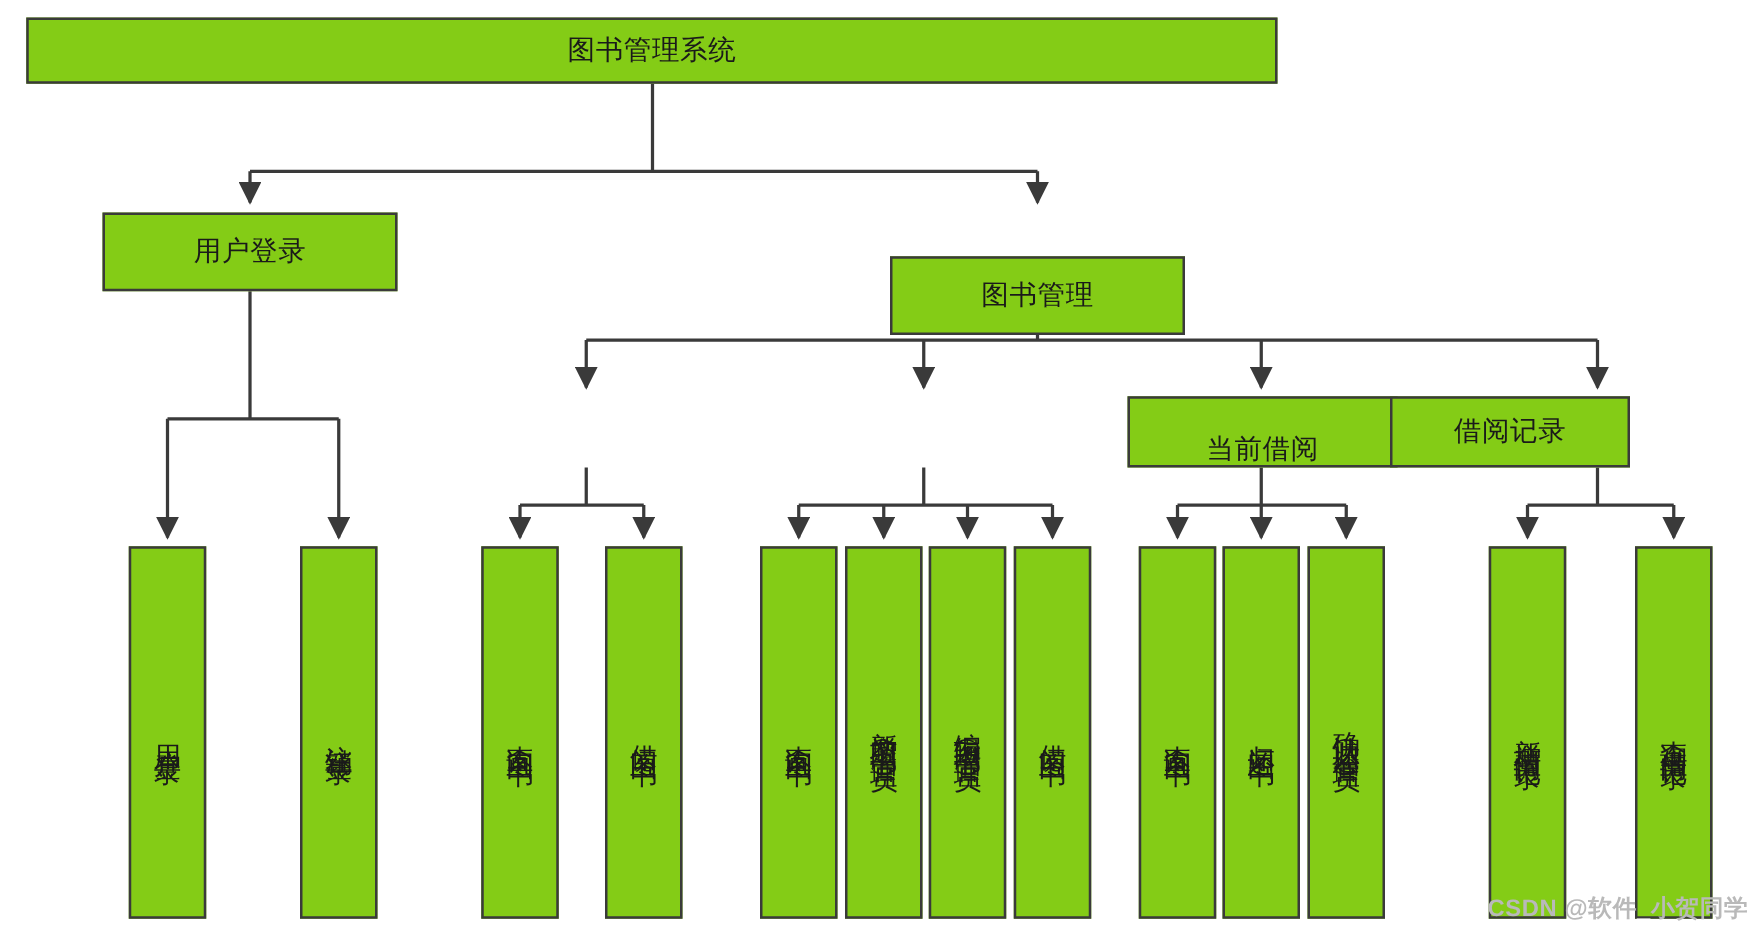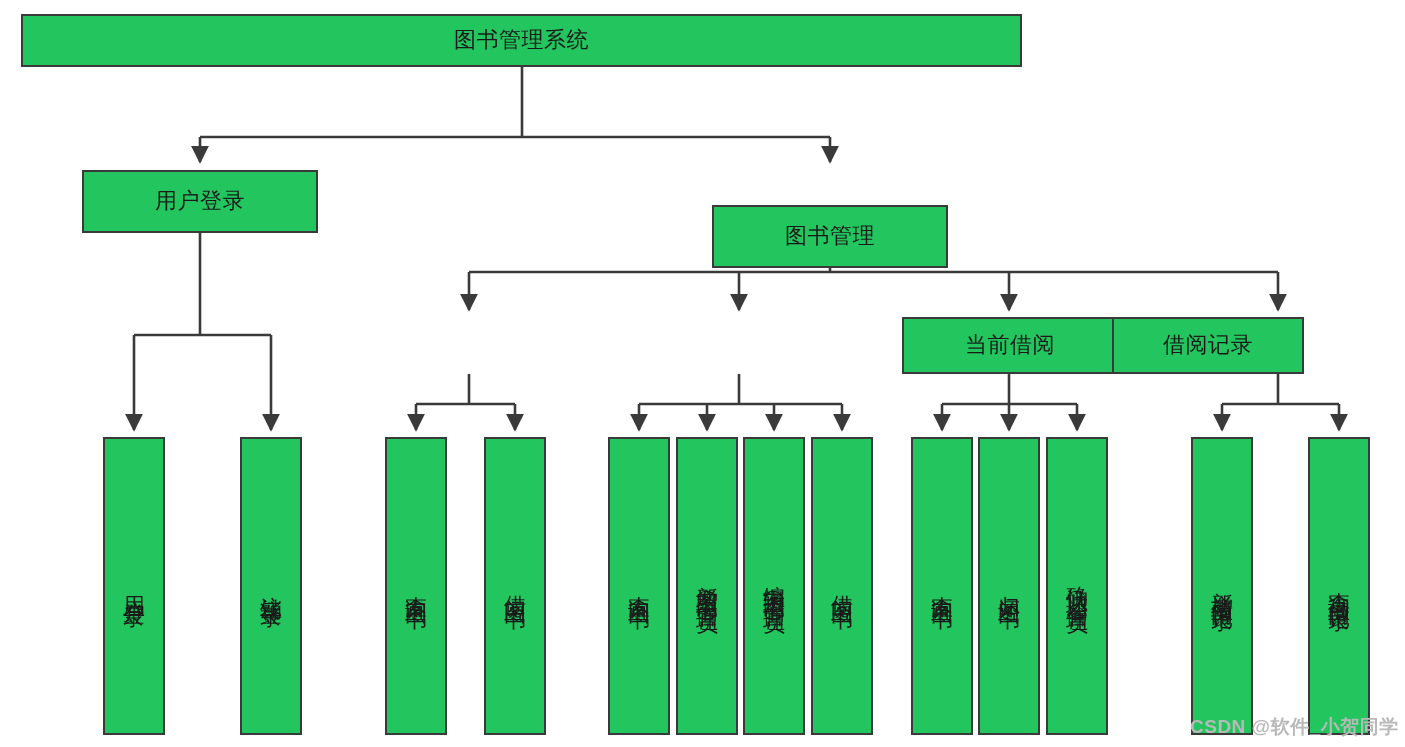--- a/index.html
+++ b/index.html
@@ -22,21 +22,21 @@
   svg.flow {
     position: absolute;
     left: 0;
     top: 0;
     width: 1405px;
     height: 747px;
   }
   .node-box {
     position: absolute;
     box-sizing: border-box;
-    background: #22c55e;
+    background: #84cc16;
     border: 2px solid #3a3a3a;
     display: flex;
     align-items: center;
     justify-content: center;
     overflow: hidden;
   }
   .node-label-h {
     font-size: 22px;
     color: #1a1a1a;
     line-height: 1.2;
@@ -119,21 +119,21 @@
     <span class="node-label-h">图书管理系统</span>
   </div>
 
   <div class="node-box" style="left:82px; top:170px; width:236px; height:63px;">
     <span class="node-label-h">用户登录</span>
   </div>
   <div class="node-box" style="left:712px; top:170px; width:236px; height:63px;margin-top:35px;">
     <span class="node-label-h">图书管理</span>
   </div>
 
-  <div class="node-box" style="left:902px; top:317px; width:216px; height:57px;">
+  <div class="node-box" style="left:902px; top:317px; width:216px; height:57px;align-items:flex-end;">
     <span class="node-label-h">当前借阅</span>
   </div>
   <div class="node-box" style="left:1112px; top:317px; width:192px; height:57px;">
     <span class="node-label-h">借阅记录</span>
   </div>
 
   <div class="node-box" style="left:103px; top:437px; width:62px; height:298px;">
     <span class="node-label-v">用户登录</span>
   </div>
   <div class="node-box" style="left:240px; top:437px; width:62px; height:298px;">

